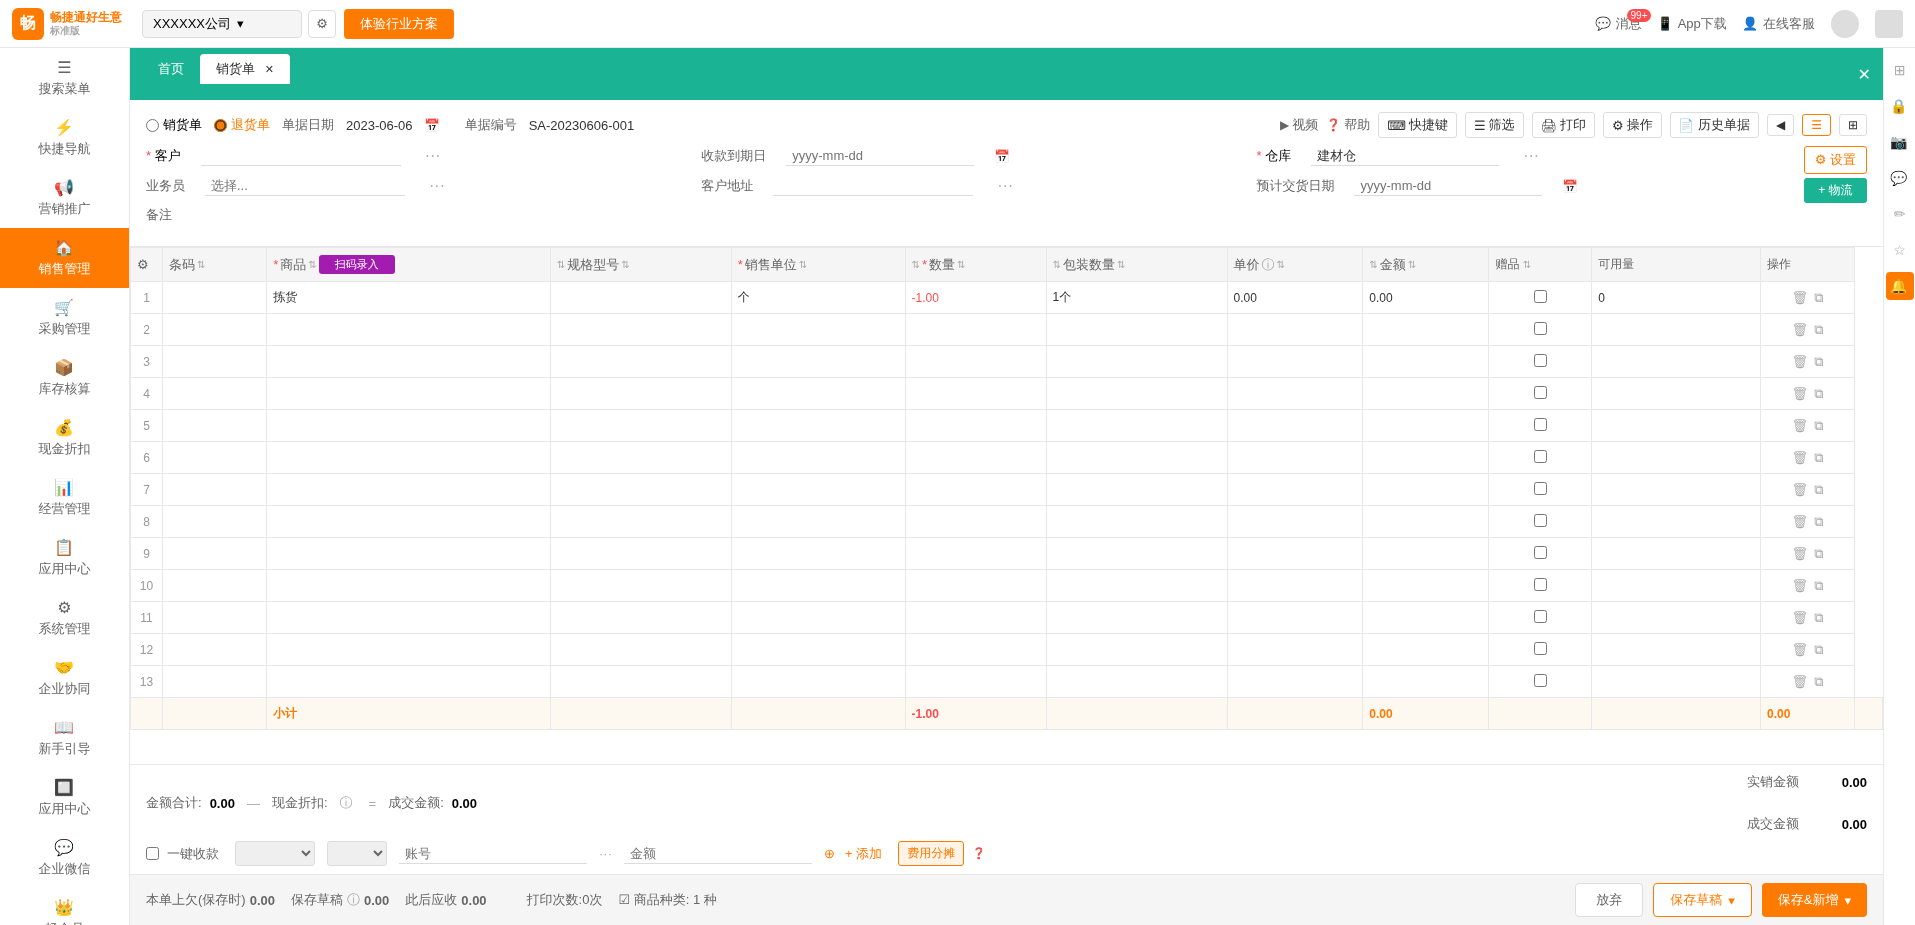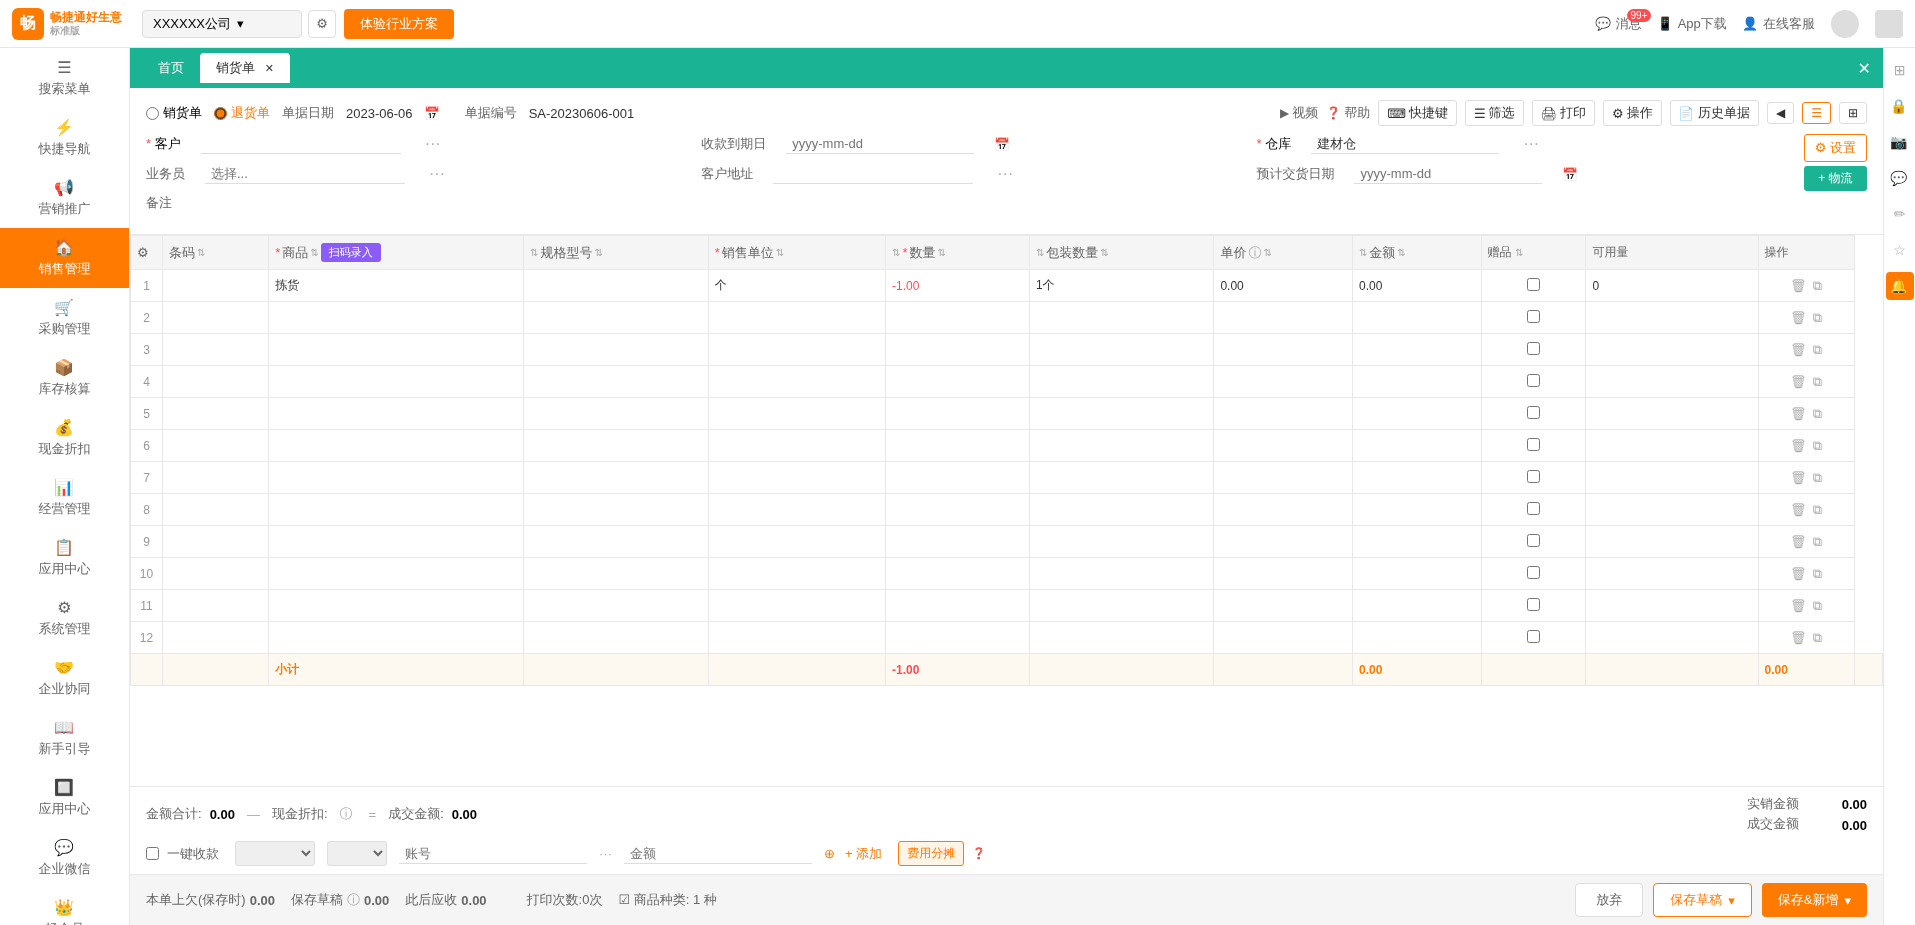--- a/index.html
+++ b/index.html
@@ -23,21 +23,21 @@
     
     .sidebar { width: 130px; background: #fff; border-right: 1px solid #e8e8e8; display: flex; flex-direction: column; overflow-y: auto; flex-shrink: 0; }
     .sidebar-item { display: flex; flex-direction: column; align-items: center; padding: 10px 0; cursor: pointer; color: #666; gap: 3px; font-size: 12px; }
     .sidebar-item.active { background: #ff7a00; color: #fff; }
     .sidebar-item .icon { font-size: 16px; }
 
     
     .content-area { flex: 1; display: flex; flex-direction: column; overflow: hidden; }
 
     
-    .tab-bar { background: #1ab394; display: flex; align-items: center; height: 40px; padding: 0 12px; flex-shrink: 0; }
+    .tab-bar { background: #1ab394; display: flex; align-items: flex-end; height: 52px; padding: 16px 12px; flex-shrink: 0; }
     .tab-item { padding: 6px 16px; color: #fff; cursor: pointer; font-size: 13px; border-radius: 4px 4px 0 0; }
     .tab-item.active { background: #fff; color: #333; }
     .tab-close { margin-left: 6px; font-size: 11px; cursor: pointer; }
     .close-btn { margin-left: auto; color: #fff; cursor: pointer; font-size: 16px; }
 
     
     .form-area { background: #fff; padding: 12px 16px; flex-shrink: 0; }
     .form-row { display: flex; align-items: center; gap: 20px; margin-bottom: 10px; }
     .required::before { content: '* '; color: #ff4d4f; }
     .form-control { border: none; border-bottom: 1px solid #ddd; outline: none; padding: 2px 6px; min-width: 120px; color: #333; background: transparent; font-size: 13px; }
@@ -52,21 +52,21 @@
 
     .date-display { color: #333; font-size: 13px; }
     .calendar-icon { color: #aaa; cursor: pointer; }
     table { width: 100%; border-collapse: collapse; }
     thead tr { background: #f5f5f5; }
     th { padding: 7px 6px; text-align: left; font-weight: normal; color: #666; border: 1px solid #e8e8e8; white-space: nowrap; font-size: 12px; position: sticky; top: 0; background: #f5f5f5; z-index: 1; }
     td { padding: 5px 6px; border: 1px solid #e8e8e8; color: #333; font-size: 12px; height: 32px; }
     .row-num { color: #999; text-align: center; width: 32px; }
     .subtotal-row td { background: #fef9f0; color: #ff7a00; font-weight: bold; }
     .red { color: #ff4d4f !important; }
-    .scan-btn { background: #8b5cf6; color: #fff; border: none; border-radius: 3px; padding: 2px 8px; cursor: pointer; font-size: 11px; }
+    .scan-btn { background: #a21caf; color: #fff; border: none; border-radius: 3px; padding: 2px 16px; cursor: pointer; font-size: 11px; }
     .checkbox-cell { text-align: center; }
     .sort-icon { color: #aaa; font-size: 10px; cursor: pointer; }
     .th-inner { display: flex; align-items: center; gap: 2px; }
     .required-star { color: #ff4d4f; }
     .col-ops { display: flex; gap: 6px; justify-content: center; }
     .op-icon { color: #aaa; cursor: pointer; }
 
     
     .bottom-bar { background: #fff; border-top: 1px solid #e8e8e8; padding: 8px 16px; flex-shrink: 0; }
     .amount-row { display: flex; align-items: center; gap: 8px; margin-bottom: 8px; }
@@ -564,20 +564,39 @@
       <td></td>
       <td class="checkbox-cell"><input type="checkbox" style=""></td>
       <td></td>
       <td>
         <div class="col-ops">
           <span class="op-icon">🗑</span>
           <span class="op-icon">⧉</span>
         </div>
       </td>
     </tr>
+            <tr>
+      <td class="row-num">13</td>
+      <td></td>
+      <td></td>
+      <td></td>
+      <td></td>
+      <td class=""></td>
+      <td></td>
+      <td></td>
+      <td></td>
+      <td class="checkbox-cell"><input type="checkbox" style=""></td>
+      <td></td>
+      <td>
+        <div class="col-ops">
+          <span class="op-icon">🗑</span>
+          <span class="op-icon">⧉</span>
+        </div>
+      </td>
+    </tr>
           </tbody>
         <tfoot>
           <tr class="subtotal-row">
             <td></td>
             <td></td>
             <td>小计</td>
             <td></td>
             <td></td>
             <td class="red">-1.00</td>
             <td></td>
@@ -601,21 +620,21 @@
         <span style="color:#aaa;margin:0 4px;">ⓘ</span>
         <span style="color:#aaa;margin:0 4px;">=</span>
         <span style="color:#666;">成交金额:</span>
         <span style="font-weight:bold;">0.00</span>
 
         <div style="margin-left:auto;display:flex;flex-direction:column;align-items:flex-end;gap:2px;">
           <div style="display:flex;gap:8px;align-items:center;">
             <span style="color:#666;">实销金额</span>
             <span style="font-weight:bold;min-width:60px;text-align:right;">0.00</span>
           </div>
-          <div style="display:flex;gap:8px;align-items:flex-end;">
+          <div style="display:flex;gap:8px;align-items:center;margin-top:22px;">
             <span style="color:#666;">成交金额</span>
             <span style="font-weight:bold;min-width:60px;text-align:right;">0.00</span>
           </div>
         </div>
       </div>
 
       <div class="payment-row">
         <input type="checkbox" style="">
         <span style="color:#666;margin-right:8px;">一键收款</span>
         <select style="border:1px solid #ddd;border-radius:3px;padding:3px 8px;color:#666;min-width:80px;"></select>

